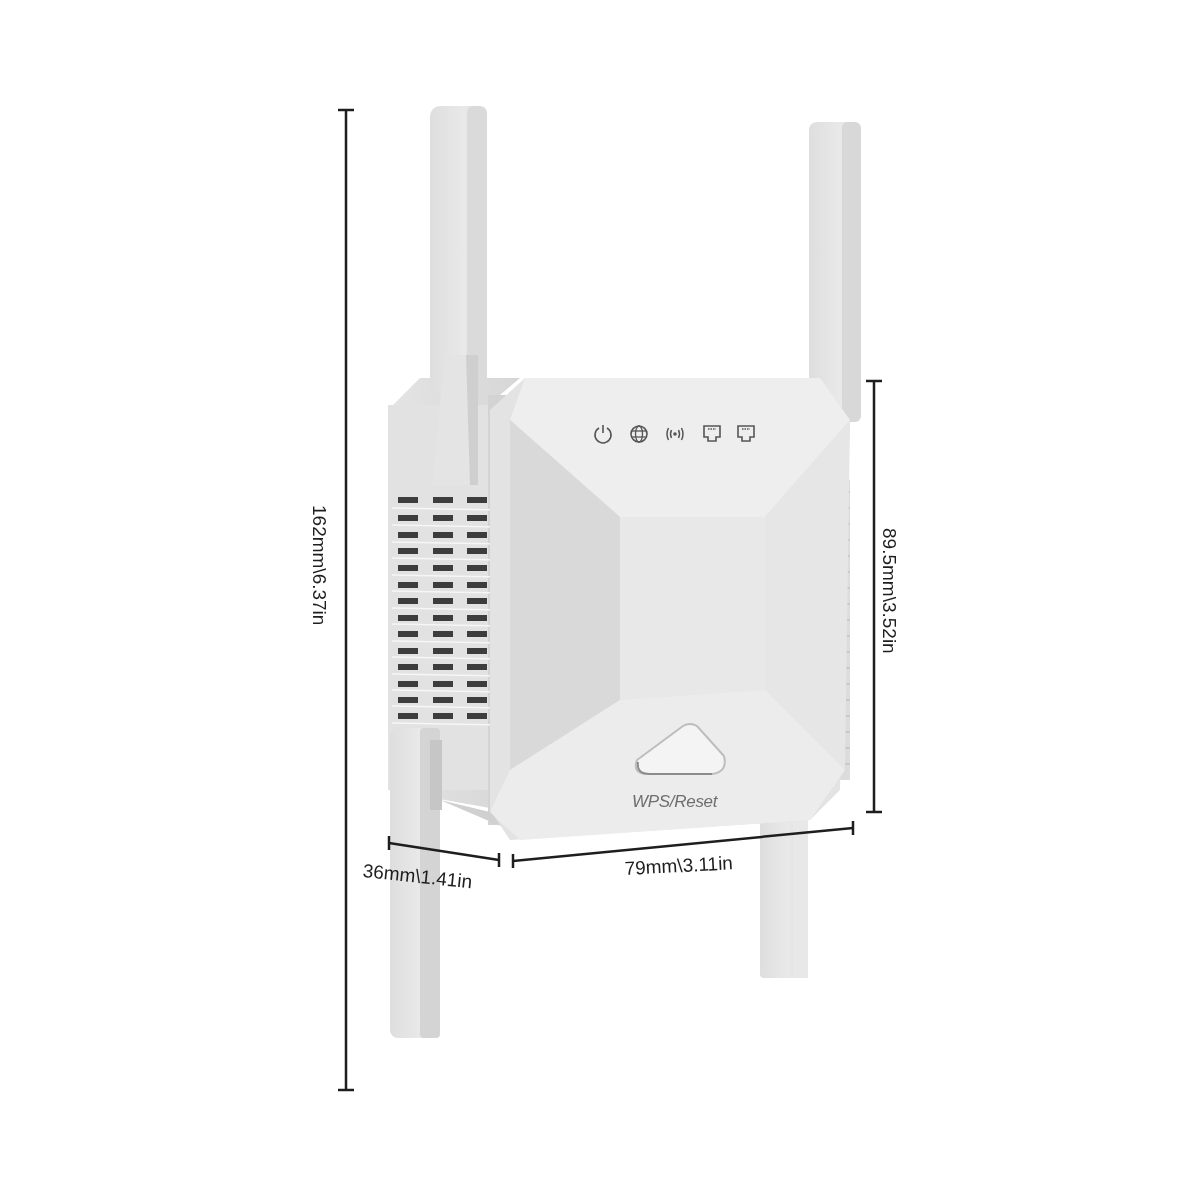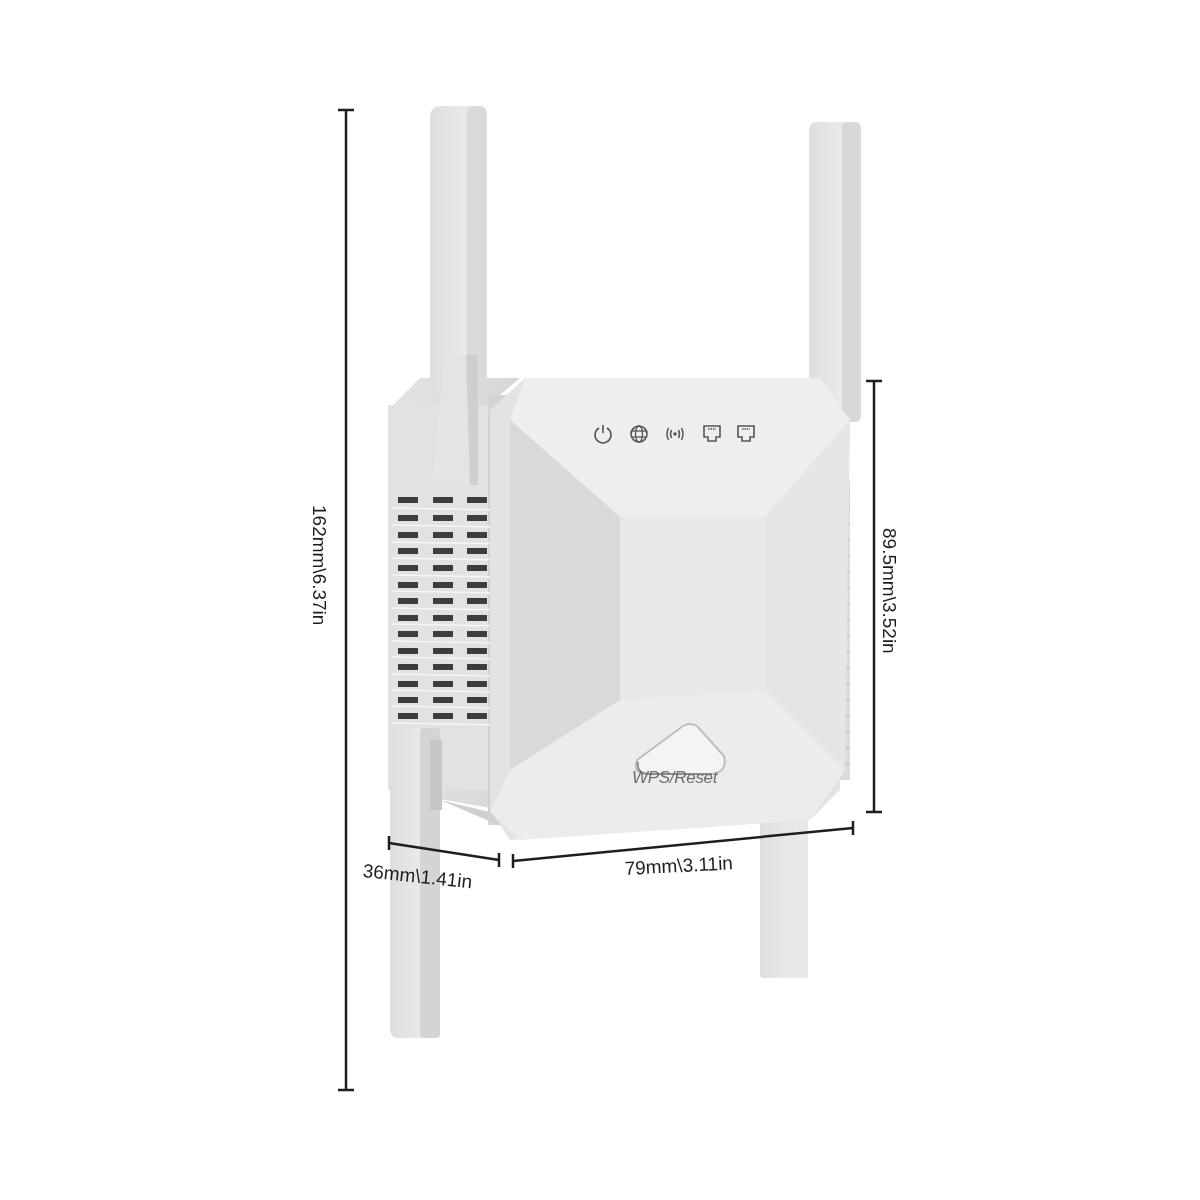--- a/index.html
+++ b/index.html
@@ -3,21 +3,21 @@
 <meta charset="utf-8">
 <style>
   html, body { margin:0; padding:0; background:#ffffff; }
   body { width:1200px; height:1200px; position:relative; overflow:hidden;
          font-family:"Liberation Sans", sans-serif; }
   .stage { position:absolute; left:0; top:0; width:1200px; height:1200px; }
   svg { position:absolute; left:0; top:0; }
   .dim-label { position:absolute; color:#1e1e1e; font-size:19px; white-space:nowrap;
                font-family:"Liberation Sans", sans-serif; }
   .vert { transform-origin:left top; transform:rotate(90deg); }
-  .wps-label { position:absolute; left:632px; top:768px; font-size:17px; color:#6e6e6e;
+  .wps-label { position:absolute; left:632px; top:792px; font-size:17px; color:#6e6e6e;
                font-style:italic; letter-spacing:-0.3px; }
   .led { position:absolute; width:22px; height:22px; top:423px; }
 </style>
 </head>
 <body>
 
 <div class="stage">
 
   <svg width="1200" height="1200" viewBox="0 0 1200 1200">
     <defs>

